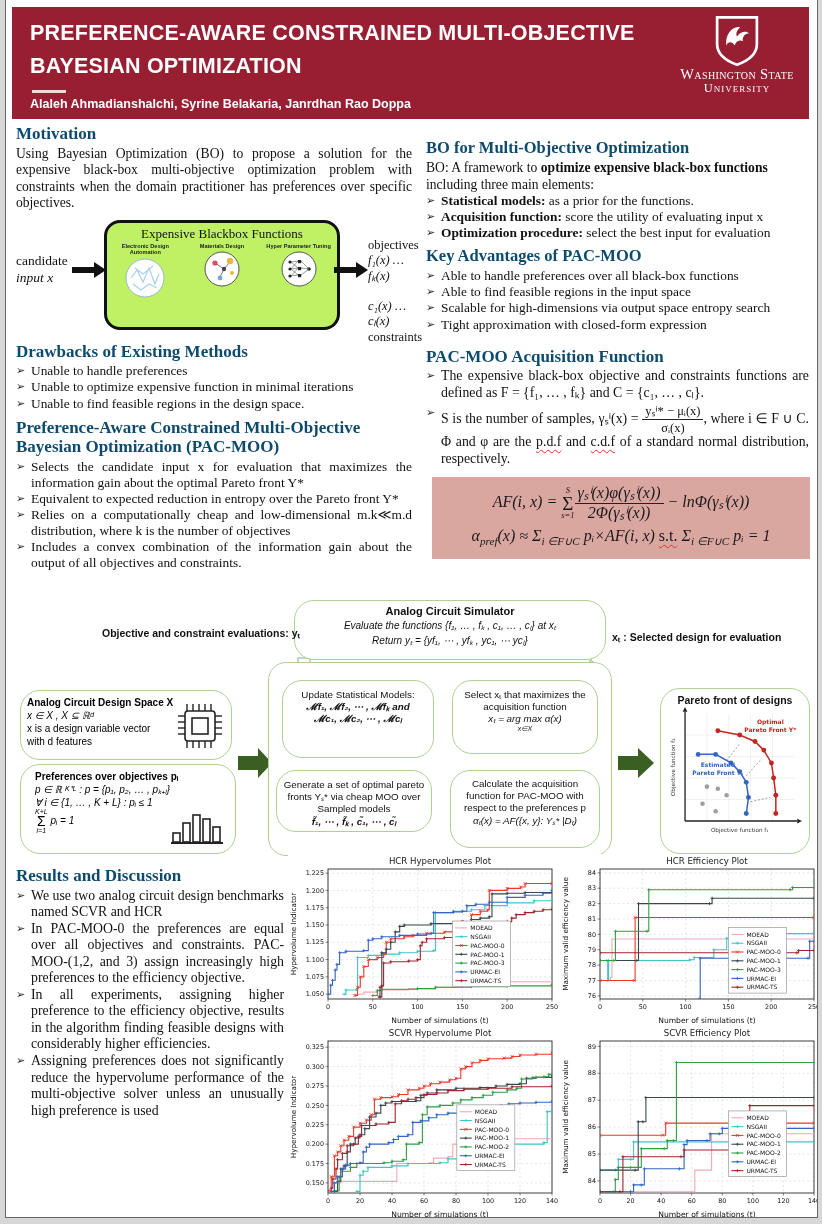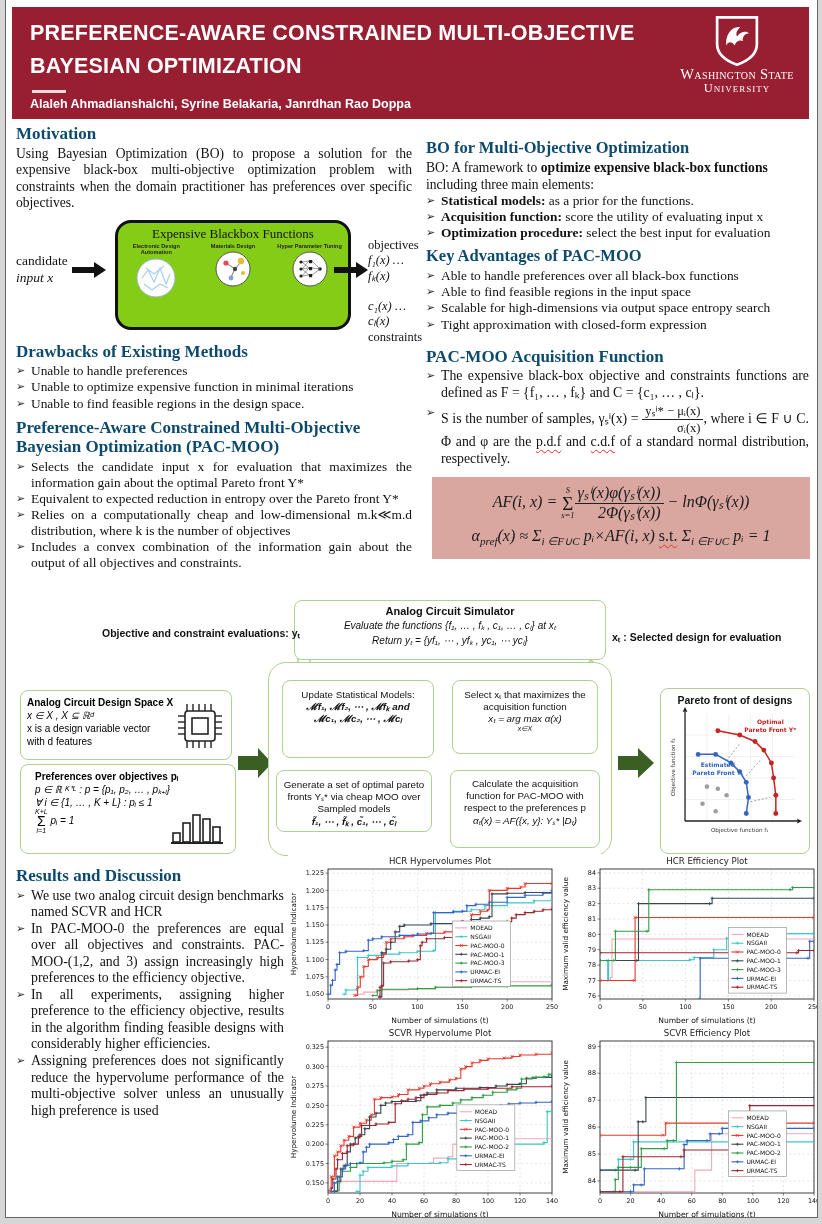--- a/index.html
+++ b/index.html
@@ -20,41 +20,41 @@
   .colL{position:absolute;left:0;top:0;width:396px;}
   .colR{position:absolute;left:410px;top:0;width:383px;}
   h2{margin:6px 0 2px;font-size:17px;color:#0c4a6e;font-weight:bold;line-height:1.15;}
   .body-txt{font-size:13.6px;line-height:1.22;text-align:justify;color:#111;}
   .bul{display:flex;font-size:13.4px;line-height:1.2;color:#111;text-align:justify;}
   .bul .g{flex:0 0 15px;font-size:11px;padding-top:1px;color:#222;}
   .bul .t{flex:1;}
   
   .mfig{position:relative;height:118px;margin-top:6px;}
   .mfig .cand{position:absolute;left:0;top:34px;font-size:13.5px;line-height:1.3;color:#111;}
-  .mfig .bbox{position:absolute;left:99px;top:2px;width:230px;height:104px;border:3px solid #111;border-radius:16px;background:#84cc16;}
+  .mfig .bbox{position:absolute;left:88px;top:2px;width:230px;height:104px;border:3px solid #111;border-radius:16px;background:#bef264;}
   .bbox .btitle{text-align:center;font-size:13px;margin-top:3px;color:#111;}
   .bbox .brow{display:flex;justify-content:space-around;margin-top:1px;}
   .bbox .bitem{width:33%;text-align:center;font-family:"Liberation Sans",sans-serif;font-weight:bold;font-size:5.6px;color:#222;line-height:1.15;}
   .mfig .outs{position:absolute;left:352px;top:20px;font-size:12.5px;font-style:italic;color:#111;line-height:1.25;}
   .mfig .outs .r{font-style:normal;}
   .arrB{position:absolute;}
   
   .eqbox{margin:10px 0 0 6px;background:#d9a6a0;padding:8px 6px 9px;width:366px;font-size:16px;font-style:italic;color:#1a1a1a;text-align:center;line-height:1.5;}
-  .frac{display:inline-block;vertical-align:middle;text-align:right;line-height:1;}
+  .frac{display:inline-block;vertical-align:middle;text-align:center;line-height:1;}
   .frac .num{display:block;padding:0 3px 1.5px;border-bottom:1.3px solid #222;}
   .frac .den{display:block;padding:1.5px 3px 0;}
   .sum{display:inline-block;vertical-align:middle;text-align:center;line-height:.9;}
   .sum .sig{font-size:19px;font-style:normal;}
   .sum .lim{display:block;font-size:8.5px;font-style:italic;}
   .smallfrac{font-size:12.5px;}
   .wavy{text-decoration:underline wavy #e0352b;text-decoration-thickness:1px;text-underline-offset:2.5px;}
   sub,sup{font-size:70%;}
   
   .flow{position:absolute;left:0;top:598px;width:811px;height:262px;font-family:"Liberation Sans",sans-serif;}
-  .gbox{position:absolute;background:#fff;border:1.5px solid #aed096;border-radius:8px;box-sizing:border-box;}
+  .gbox{position:absolute;background:#fff;border:1.5px solid #aed096;border-radius:20px;box-sizing:border-box;}
   .flow .sim{left:288px;top:2px;width:312px;height:60px;text-align:center;}
   .sim .t1{font-weight:bold;font-size:11px;margin-top:4px;color:#111;}
   .sim .t2{font-size:10px;color:#111;margin-top:1px;}
   .lab{position:absolute;font-size:10.5px;font-weight:bold;color:#111;}
   .outer{left:262px;top:64px;width:344px;height:194px;border-radius:18px;}
   .inner{text-align:center;font-size:9.8px;color:#111;line-height:1.25;}
   .flow .design{left:14px;top:92px;width:212px;height:70px;text-align:left;padding:5px 6px;font-size:10px;line-height:1.3;}
   .flow .prefs{left:14px;top:166px;width:216px;height:90px;text-align:left;padding:5px 14px;font-size:10px;line-height:1.3;}
   .flow .upd{left:276px;top:82px;width:152px;height:78px;padding-top:8px;}
   .flow .sel{left:446px;top:82px;width:146px;height:74px;padding-top:8px;}

